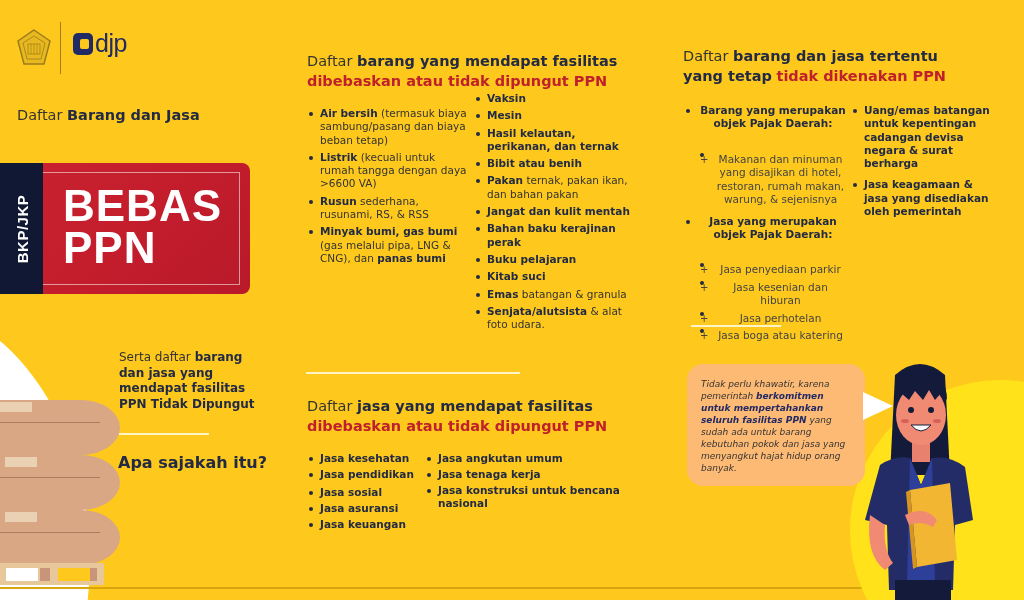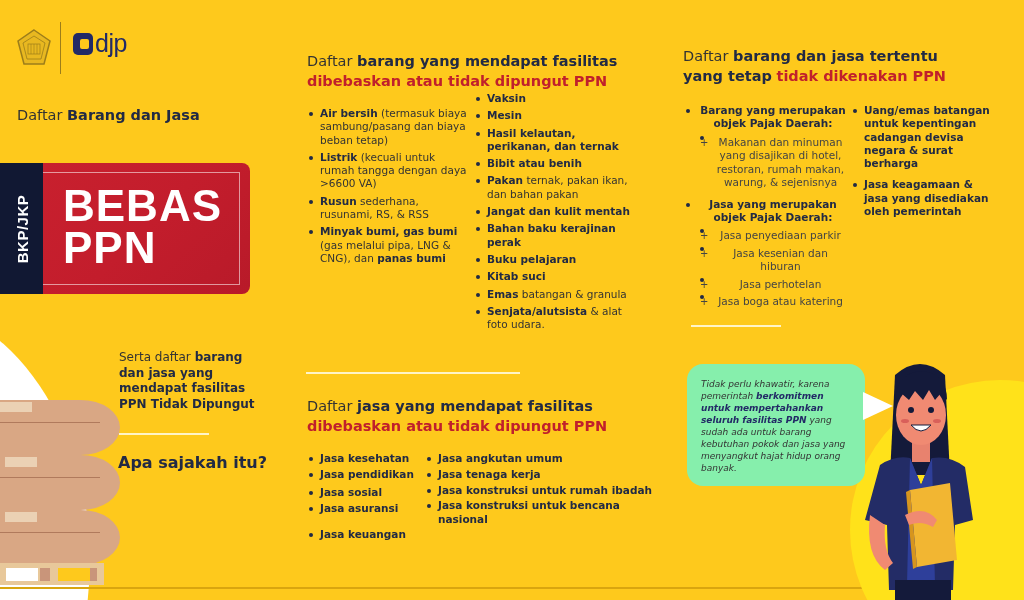--- a/index.html
+++ b/index.html
@@ -47,29 +47,29 @@
 
   
   .heading { font-size: 14.5px; line-height: 20px; white-space: nowrap; color: #333; }
   .heading .b { font-weight: bold; color: #222A44; }
   .heading .r { font-weight: bold; color: #C0202C; }
 
   ul.list { list-style: none; }
   ul.list li { position: relative; padding-left: 13px; font-size: 10.5px; line-height: 13.3px; color: #333; margin-bottom: 4px; }
   ul.list li::before { content: ""; position: absolute; left: 2px; top: 5px; width: 4px; height: 4px; border-radius: 50%; background: #222A44; }
   ul.list li b { color: #222A44; }
-  ul.sub { list-style: none; margin-top: 5px; }
+  ul.sub { list-style: none; margin-top: 22px; }
   ul.sub li { position: relative; padding-left: 28px; font-size: 10.5px; line-height: 13.5px; color: #444; margin-bottom: 3px; }
   ul.sub li::before { content: "+"; position: absolute; left: 16px; top: 0; color: #444; font-size: 10px; }
   ul.sub li::after { display: none; }
 
   .sep-line { height: 2px; background: #FFF4C8; }
 
   
-  .bubble { left: 687px; top: 364px; width: 178px; height: 122px; background: #86efac; border-radius: 16px; padding: 14px 14px 0 14px; font-size: 9px; line-height: 12px; font-style: italic; color: #333; }
+  .bubble { left: 687px; top: 364px; width: 178px; height: 122px; background: #fdba74; border-radius: 16px; padding: 14px 14px 0 14px; font-size: 9px; line-height: 12px; font-style: italic; color: #333; }
   .bubble b { color: #222A66; }
   .bubble-tail { left: 863px; top: 392px; width: 0; height: 0; border-top: 14px solid transparent; border-bottom: 14px solid transparent; border-left: 30px solid #fff; }
 
   .yellow-circle { left: 850px; top: 380px; width: 300px; height: 300px; border-radius: 50%; background: #FFE21A; }
 </style>
 </head>
 <body>
 
 <div class="abs kemenkeu-logo">
   <svg width="36" height="40" viewBox="0 0 36 40">
@@ -166,28 +166,27 @@
     <span>Daftar</span>
     <span class="b">jasa yang mendapat fasilitas</span>
   </div>
   <div class="r">dibebaskan atau tidak dipungut PPN</div>
 </div>
 
 <ul class="abs list" style="left:307px; top:452px; width:120px;">
   <li style="margin-bottom:2.5px"><b>Jasa kesehatan</b></li>
   <li style="margin-bottom:5px"><b>Jasa pendidikan</b></li>
   <li style="margin-bottom:2.5px"><b>Jasa sosial</b></li>
-  <li style="margin-bottom:13px"><b>Jasa asuransi</b></li>
+  <li style="margin-bottom:3px"><b>Jasa asuransi</b></li>
   <li style="margin-bottom:2.5px"><b>Jasa keuangan</b></li>
 </ul>
 
 <ul class="abs list" style="left:425px; top:452px; width:230px;">
   <li style="margin-bottom:2.5px"><b>Jasa angkutan umum</b></li>
   <li style="margin-bottom:2.5px"><b>Jasa tenaga kerja</b></li>
-  <li style="margin-bottom:2.5px"><b>Jasa konstruksi untuk rumah ibadah</b></li>
   <li style="margin-bottom:2.5px"><b>Jasa konstruksi untuk bencana nasional</b></li>
 </ul>
 
 <div class="abs heading" style="left:683px; top:46px;">
   <div>
     <span>Daftar</span>
     <span class="b">barang dan jasa tertentu</span>
   </div>
   <div>
     <span class="b">yang tetap</span>

